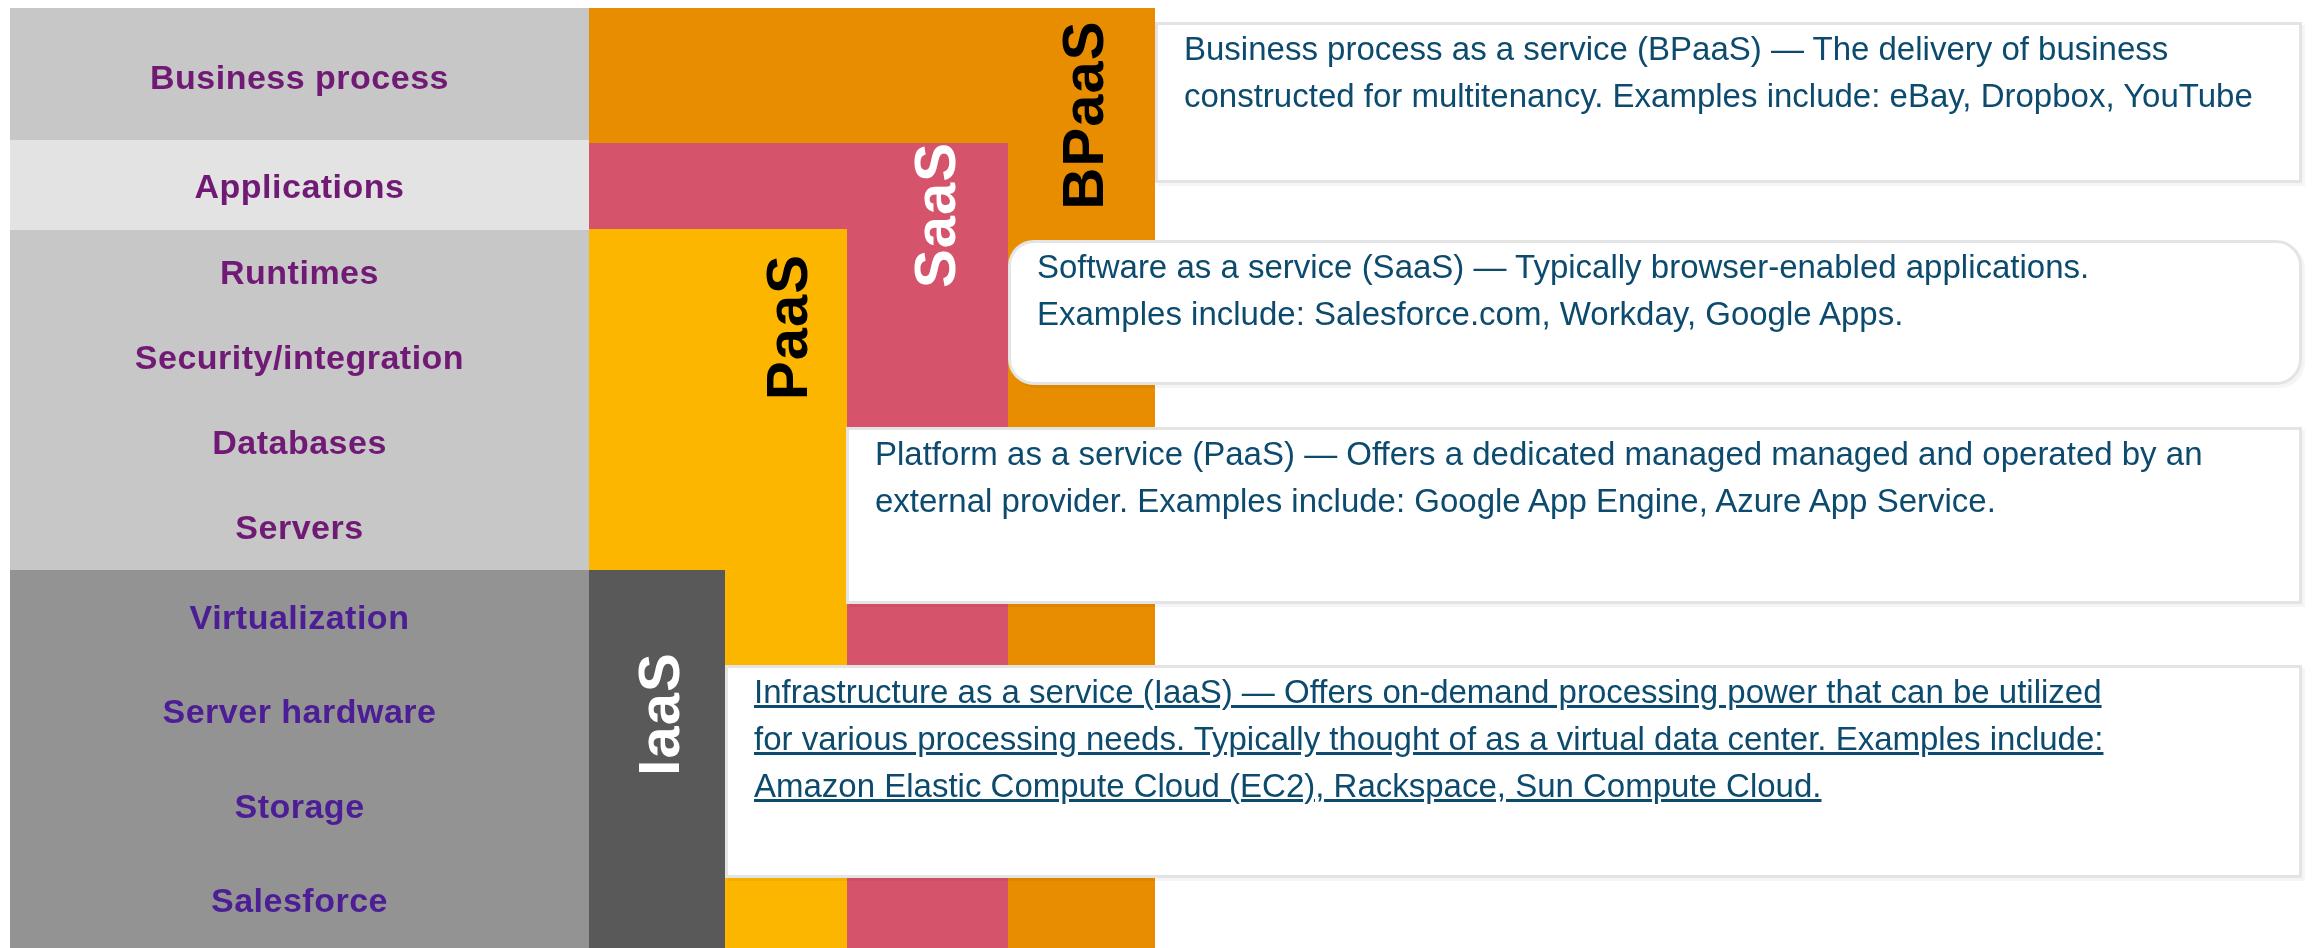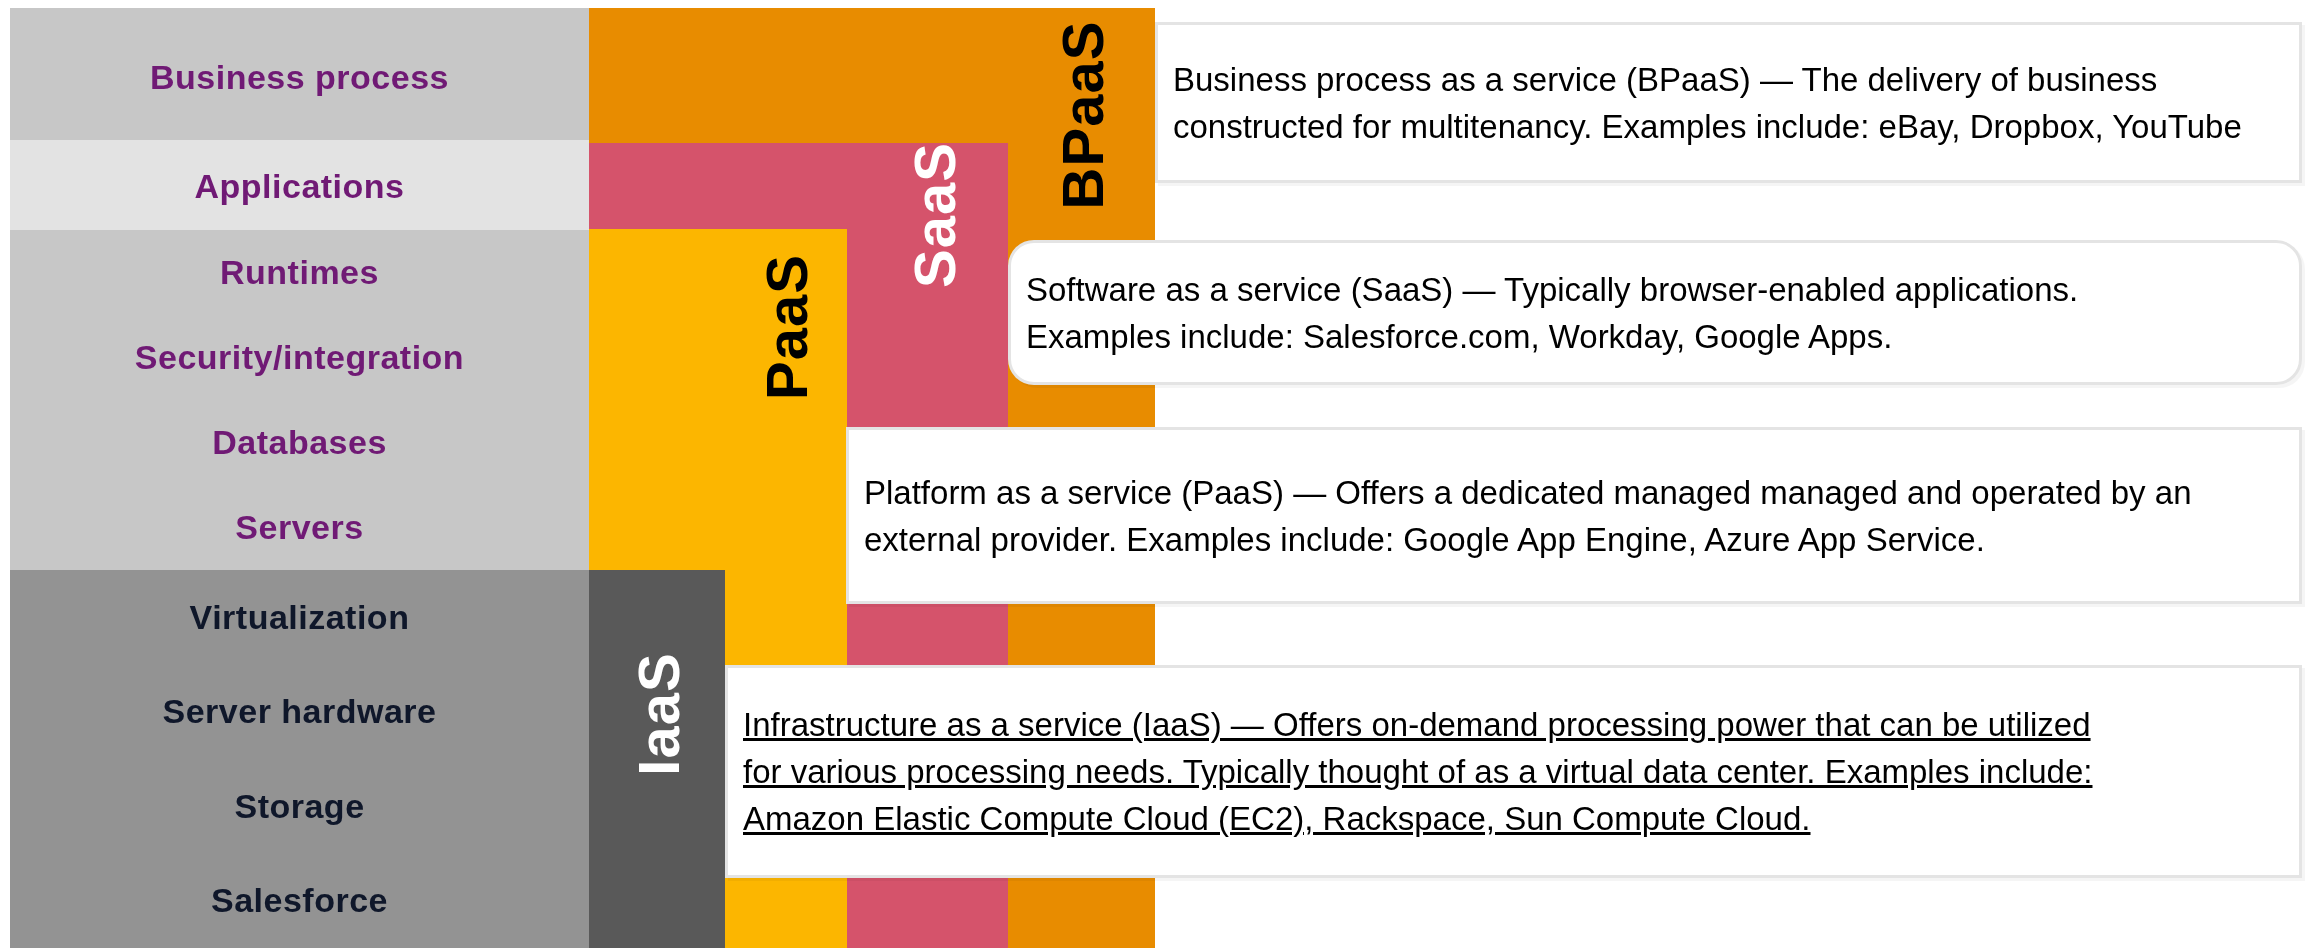--- a/index.html
+++ b/index.html
@@ -23,42 +23,42 @@
   .stack-panel { position: absolute; left: 10px; top: 8px; width: 579px; height: 940px; }
   .band { position: absolute; left: 0; width: 100%; display: flex; flex-direction: column; }
   .band-top  { top: 0;     height: 138px; background: #c7c7c7; }
   .band-apps { top: 132px; height: 92px;  background: #e3e3e3; }
   .band-mid  { top: 222px; height: 340px; background: #c7c7c7; }
   .band-infra{ top: 562px; height: 378px; background: #939393; }
   .layer-row {
     flex: 1; display: flex; align-items: center; justify-content: center;
     font-size: 34px; font-weight: bold; color: #701a75; letter-spacing: 0.5px;
   }
-  .band-infra .layer-row { color: #0f172a; }
+  .band-infra .layer-row { color: #4c1d95; }
 
   
   .vlabel {
     position: absolute;
     transform: translate(-50%, -50%) rotate(-90deg);
     font-size: 58px; font-weight: bold; white-space: nowrap; letter-spacing: 1px;
   }
   .vlabel-bpaas { left: 1082px; top: 115px; color: #000000; }
   .vlabel-saas  { left: 934px;  top: 215px; color: #ffffff; }
   .vlabel-paas  { left: 786px;  top: 327px; color: #000000; }
   .vlabel-iaas  { left: 658px;  top: 714px; color: #ffffff; }
 
   
   .desc-box {
     position: absolute;
     background: #ffffff;
     border: 3px solid #e4e4e4;
     box-shadow: 3px 3px 0 rgba(0,0,0,0.04);
-    display: flex; flex-direction: column; justify-content: center;
-    padding-left: 15px; padding-right: 10px;
-    font-size: 33px; line-height: 47px; color: #000000;
+    display: flex; flex-direction: column; 
+    padding-left: 26px; padding-right: 10px;
+    font-size: 33px; line-height: 47px; color: #0c4a6e;
   }
   .desc-box .line { white-space: nowrap; }
   .box-bpaas { left: 1155px; top: 22px;  width: 1147px; height: 161px; }
   .box-saas  { left: 1008px; top: 240px; width: 1294px; height: 145px; border-radius: 26px; }
   .box-paas  { left: 846px;  top: 427px; width: 1456px; height: 177px; }
   .box-iaas  { left: 725px;  top: 665px; width: 1577px; height: 213px; text-decoration: underline; }
 </style>
 </head>
 <body>
 

